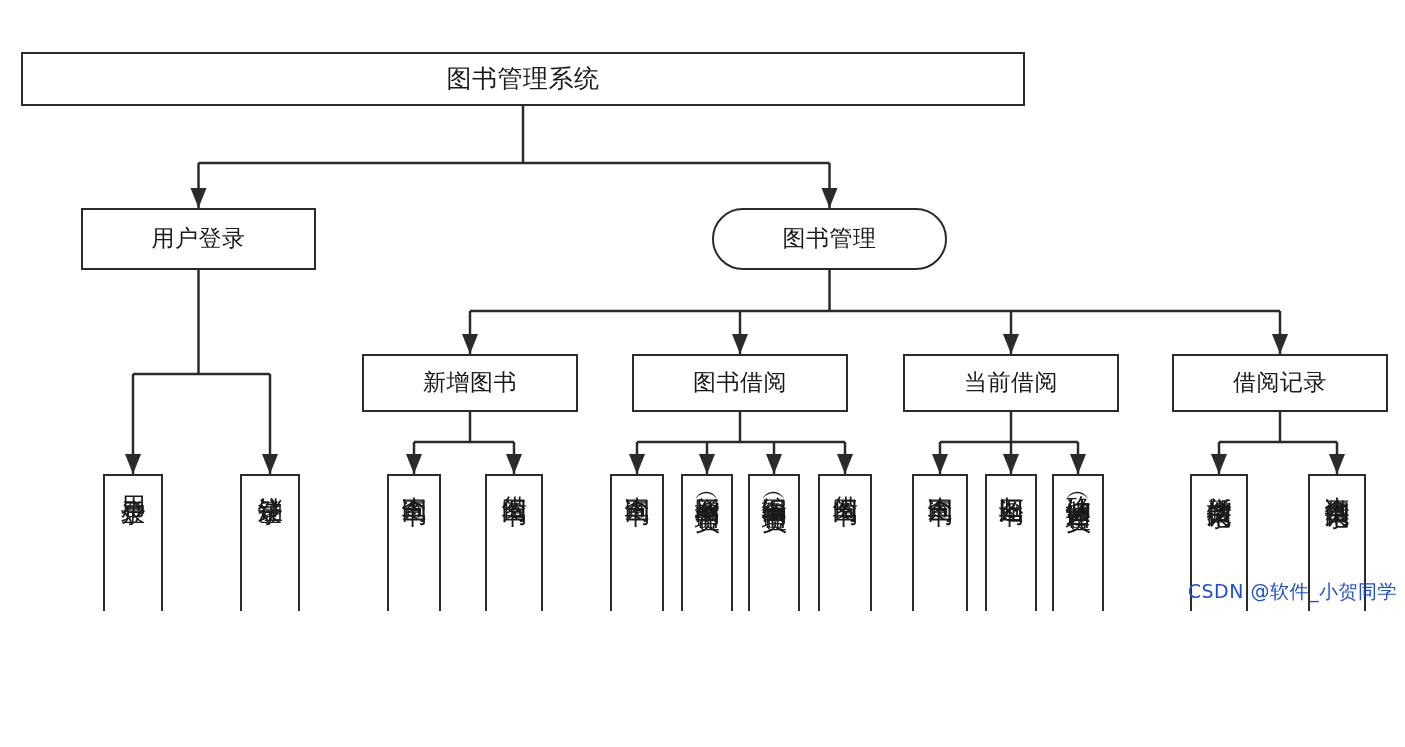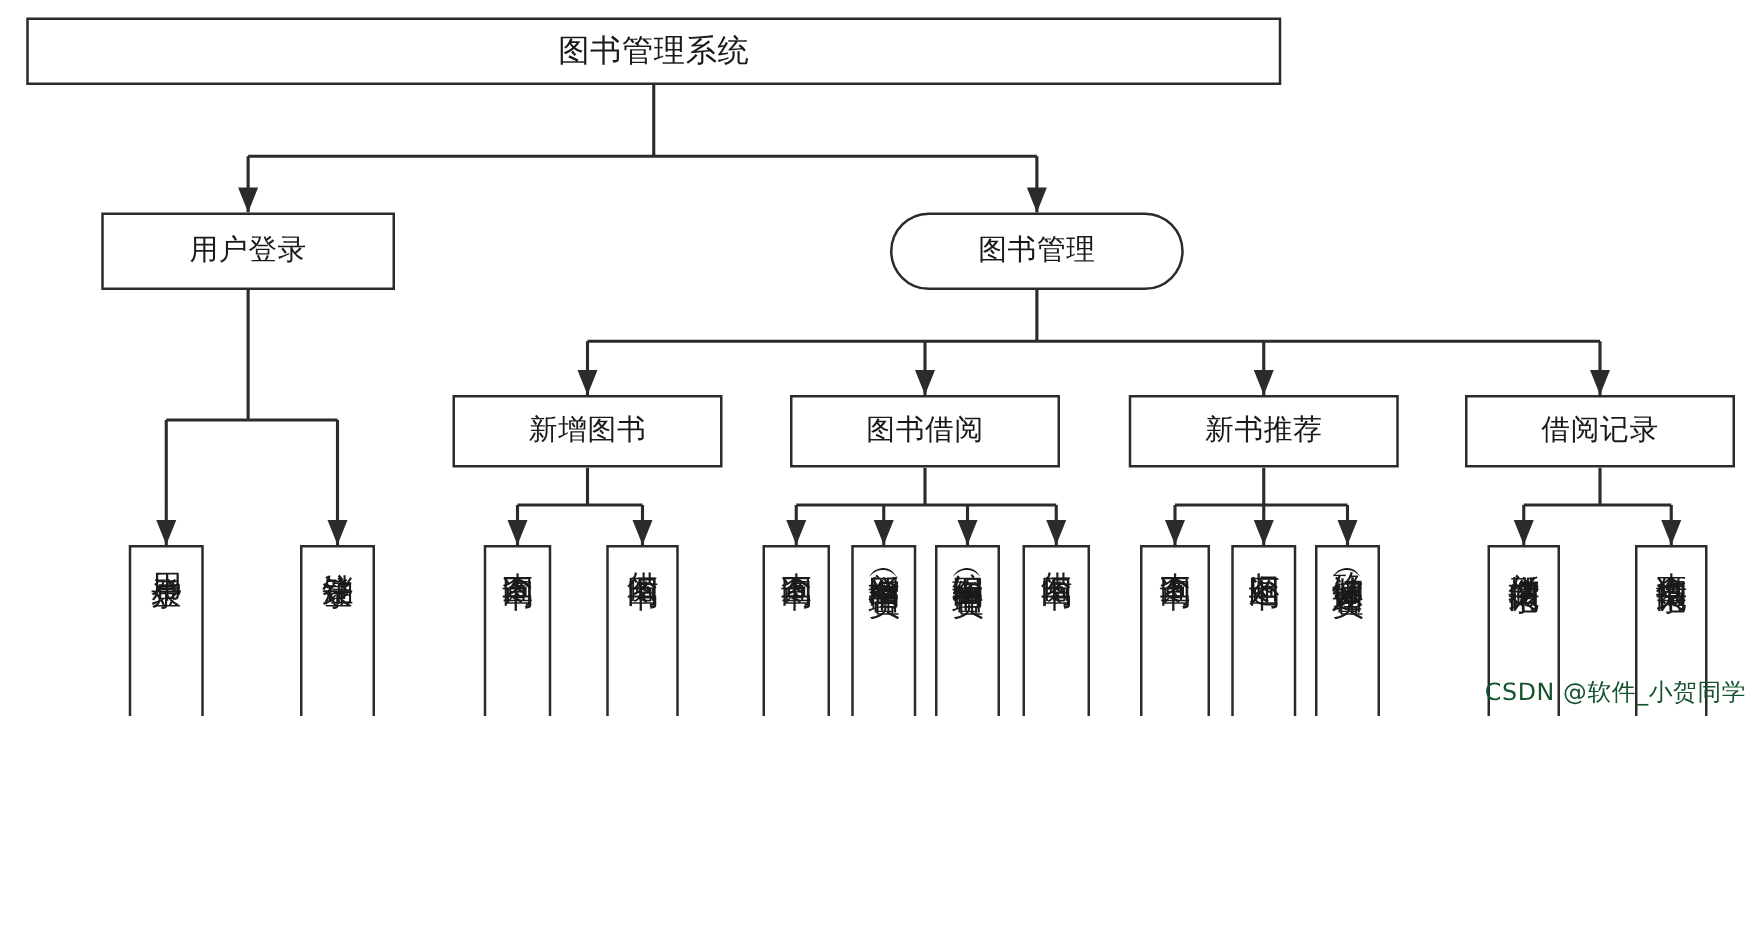--- a/index.html
+++ b/index.html
@@ -9,20 +9,21 @@
   }
   body {
     font-family: "DejaVu Sans", "Liberation Sans", sans-serif;
   }
   #diagram-root {
     position: relative;
     width: 1405px;
     height: 573px;
     background: #ffffff;
     overflow: hidden;
+    margin-top: 38px;
   }
   #edges-svg {
     position: absolute;
     left: 0;
     top: 0;
     width: 1405px;
     height: 747px;
     pointer-events: none;
   }
   .node {
@@ -58,21 +59,21 @@
     margin: 0 auto;
   }
   .node.root .node-label {
     font-size: 25px;
   }
   #watermark {
     position: absolute;
     right: 8px;
     bottom: 6px;
     font-size: 19px;
-    color: #14532d;
+    color: #1d4ed8;
     z-index: 5;
     white-space: nowrap;
     letter-spacing: 0.5px;
     text-align: right;
   }
 </style>
 </head>
 <body>
 
 <div id="diagram-root">
@@ -142,21 +143,21 @@
       <div class="node horizontal" style="left: 712px; top: 170px; width: 235px; height: 62px; border-color: rgb(43, 43, 43); border-radius: 31px;">
         <span class="node-label">图书管理</span>
       </div>
       <div class="node horizontal" style="left: 362px; top: 316px; width: 216px; height: 58px; border-color: rgb(43, 43, 43);">
         <span class="node-label">新增图书</span>
       </div>
       <div class="node horizontal" style="left: 632px; top: 316px; width: 216px; height: 58px; border-color: rgb(43, 43, 43); align-items: center;">
         <span class="node-label">图书借阅</span>
       </div>
       <div class="node horizontal" style="left: 903px; top: 316px; width: 216px; height: 58px; border-color: rgb(43, 43, 43);">
-        <span class="node-label">新书推荐</span>
+        <span class="node-label">当前借阅</span>
       </div>
       <div class="node horizontal" style="left: 1172px; top: 316px; width: 216px; height: 58px; border-color: rgb(43, 43, 43); align-items: center;">
         <span class="node-label">借阅记录</span>
       </div>
       <div class="node vertical" style="left: 103px; top: 436px; width: 60px; height: 299px; border-color: rgb(43, 43, 43);">
         <span class="node-label">用户登录</span>
       </div>
       <div class="node vertical" style="left: 240px; top: 436px; width: 60px; height: 299px; border-color: rgb(43, 43, 43);">
         <span class="node-label">注销登录</span>
       </div>

